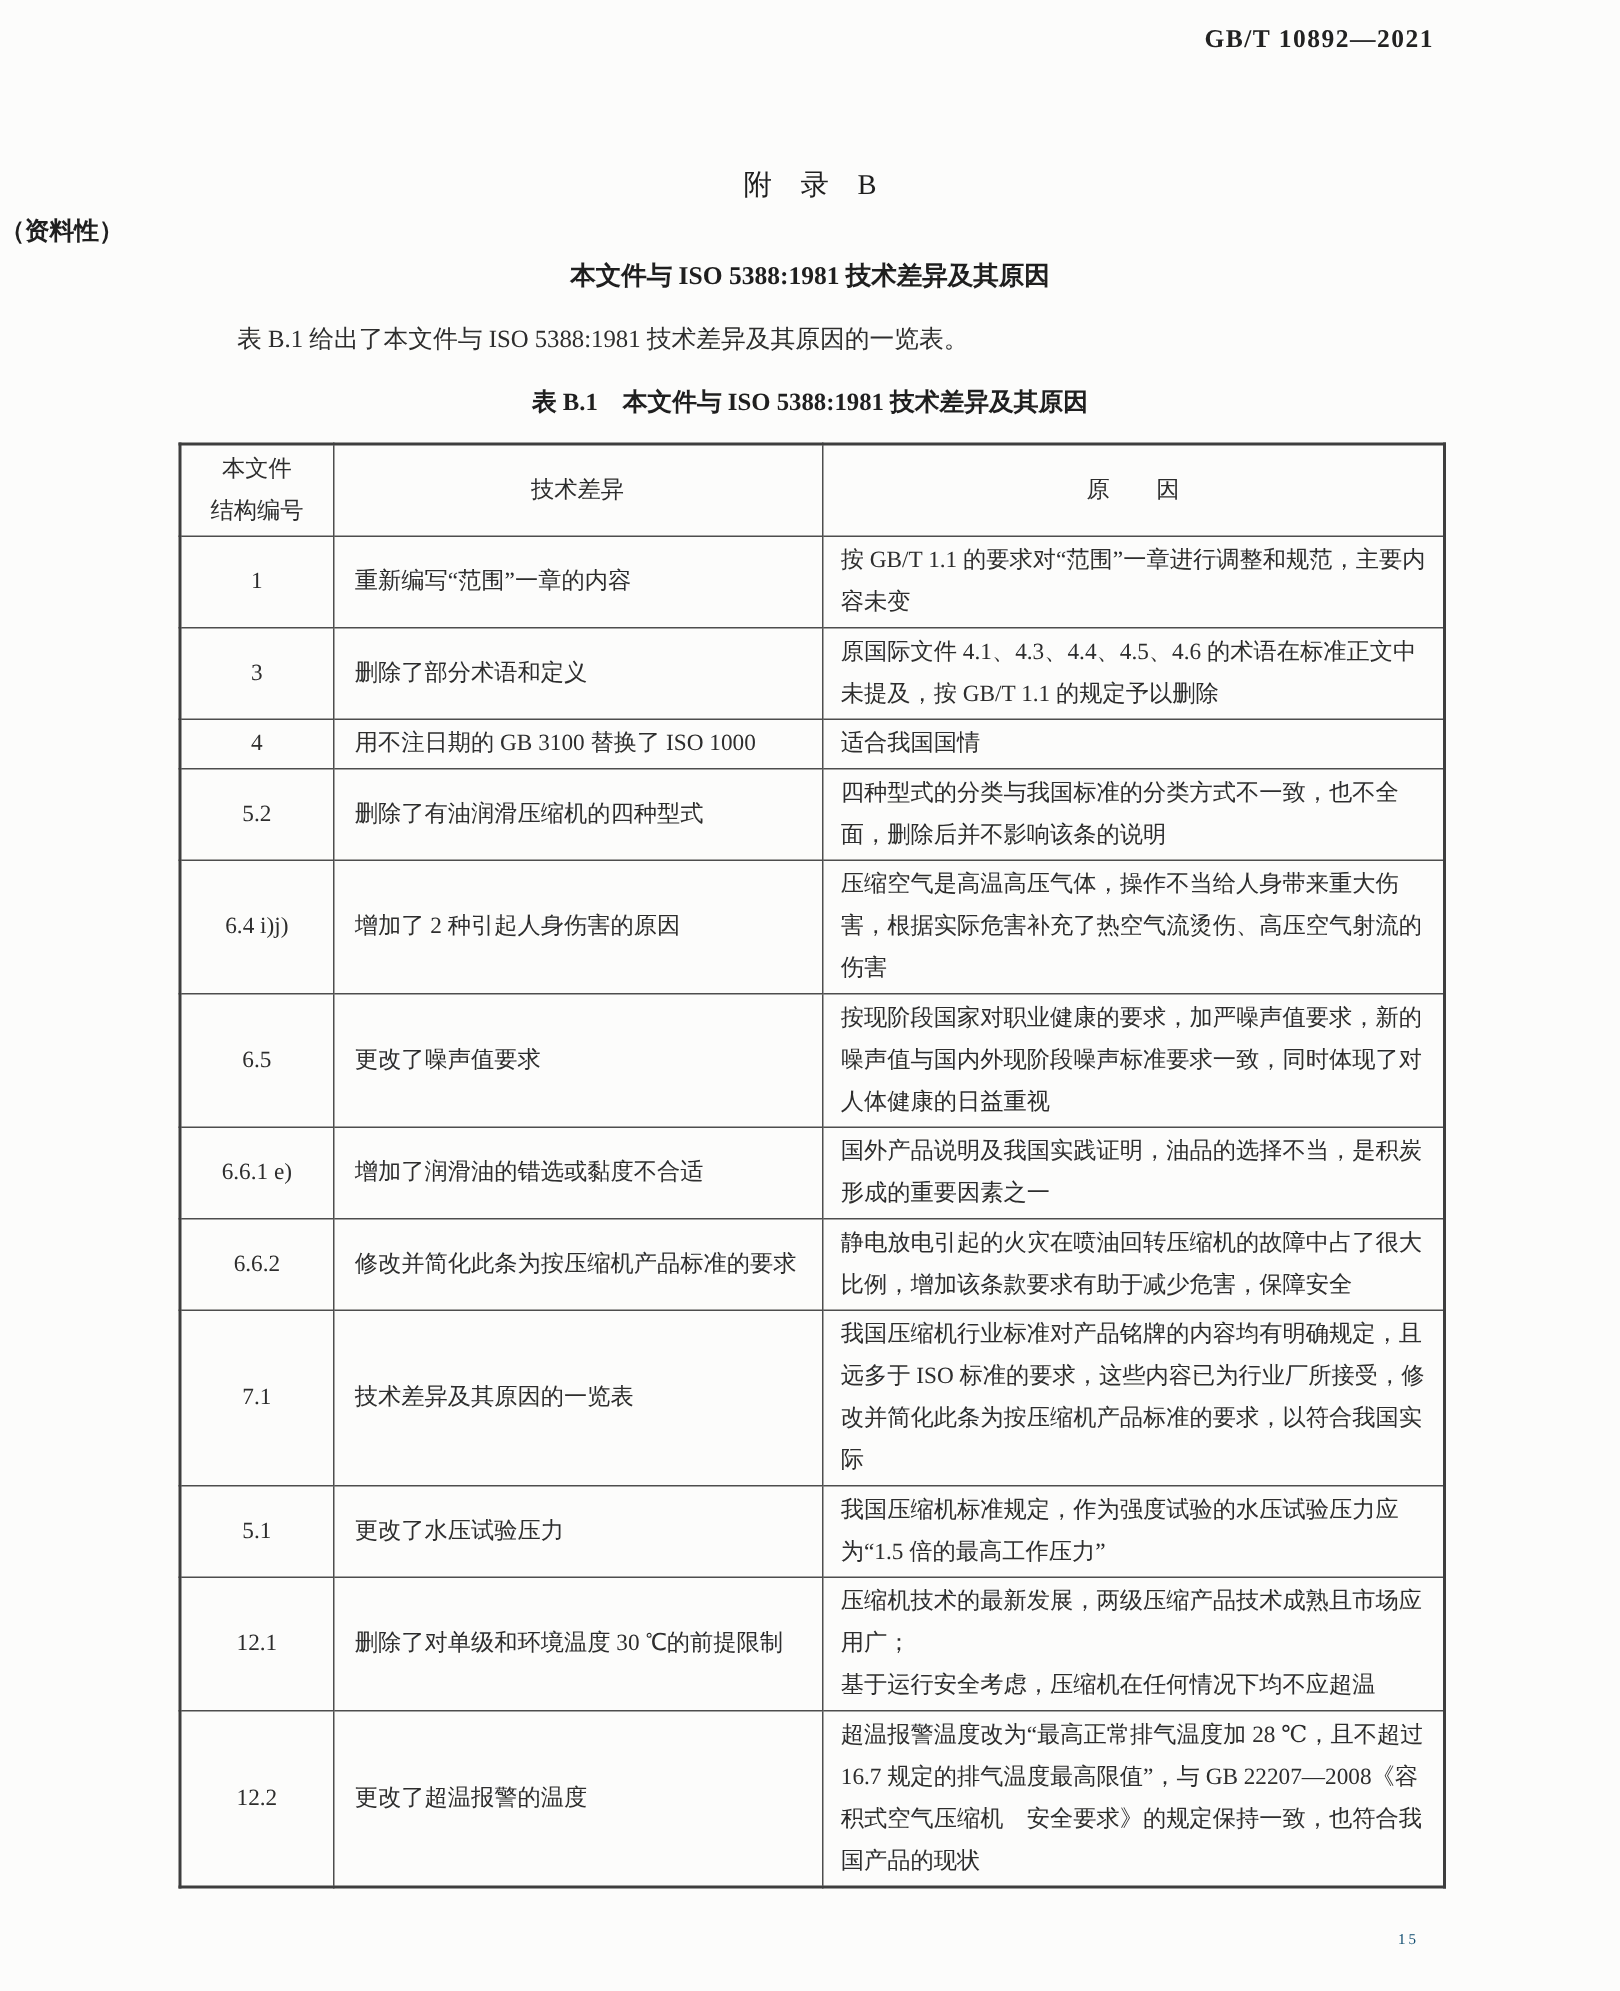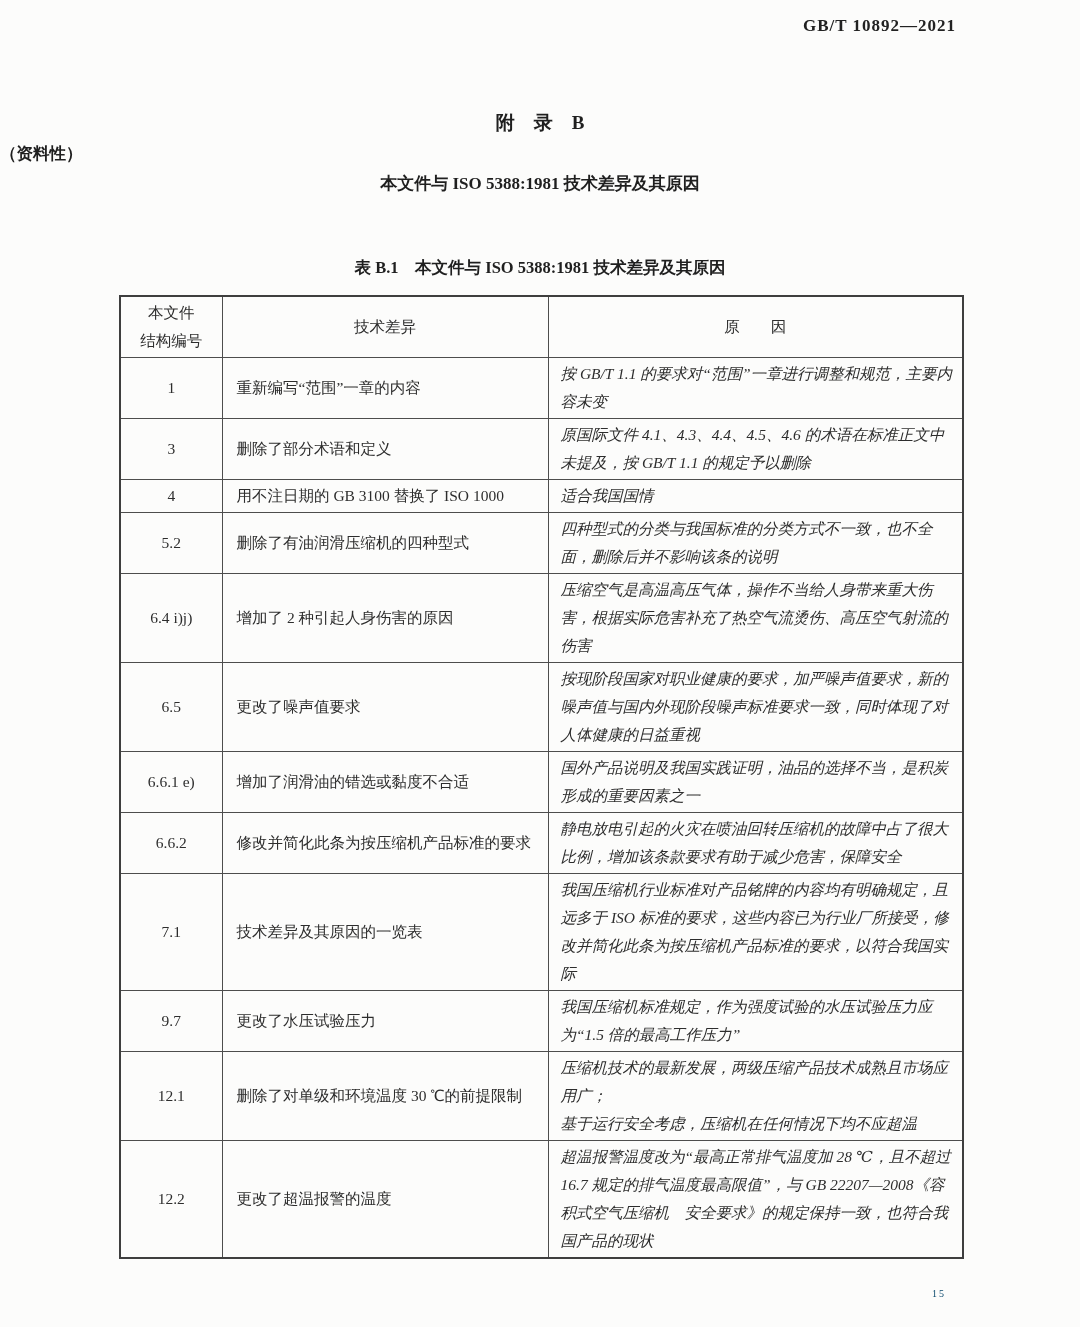--- a/index.html
+++ b/index.html
@@ -26,21 +26,21 @@
     letter-spacing: 1px;
     color: #222;
   }
   .appendix-heading {
     position: absolute;
     top: 110px;
     left: 0;
     width: 100%;
     text-align: center;
     font-size: 19px;
-    font-weight: bold;
+    font-weight: normal;
     color: #1f1f1f;
   }
   .appendix-note {
     position: absolute;
     top: 143px;
     left: 0;
     width: 100%;
     text-align: left;
     font-size: 16.5px;
     font-weight: bold;
@@ -94,21 +94,21 @@
     padding: 2px 10px;
     vertical-align: middle;
     font-weight: normal;
     color: #2d2d2d;
     white-space: pre-line;
     word-break: break-word;
   }
   .diff-table thead th { text-align: center; height: 60px; }
   .diff-table td.cell-no { text-align: center; }
   .diff-table td.cell-diff { text-align: left; padding-left: 14px; font-family: Liberation Serif, serif; }
-  .diff-table td.cell-reason { text-align: left; padding-left: 12px; padding-right: 8px; font-style: italic; }
+  .diff-table td.cell-reason { text-align: left; padding-left: 12px; padding-right: 8px; }
   .page-number {
     position: absolute;
     top: 1288px;
     left: 902px;
     width: 44px;
     text-align: right;
     font-size: 10px;
     color: #0c4a6e;
     letter-spacing: 2px;
   }
@@ -117,20 +117,21 @@
 <body>
 
 <div class="page">
 
   <div class="doc-code">GB/T 10892—2021</div>
 
   <div class="appendix-heading">附　录　B</div>
   <div class="appendix-note">（资料性）</div>
   <div class="appendix-title">本文件与 ISO 5388:1981 技术差异及其原因</div>
 
+  <div class="intro">表 B.1 给出了本文件与 ISO 5388:1981 技术差异及其原因的一览表。</div>
 
   <div class="table-caption">表 B.1　本文件与 ISO 5388:1981 技术差异及其原因</div>
 
   <table class="diff-table">
     <colgroup>
       <col class="c-no">
         <col class="c-diff">
         <col class="c-rsn">
     </colgroup>
     <thead>
@@ -181,21 +182,21 @@
         <td class="cell-no">6.6.2</td>
         <td class="cell-diff">修改并简化此条为按压缩机产品标准的要求</td>
         <td class="cell-reason">静电放电引起的火灾在喷油回转压缩机的故障中占了很大比例，增加该条款要求有助于减少危害，保障安全</td>
       </tr>
       <tr>
         <td class="cell-no">7.1</td>
         <td class="cell-diff">技术差异及其原因的一览表</td>
         <td class="cell-reason">我国压缩机行业标准对产品铭牌的内容均有明确规定，且远多于 ISO 标准的要求，这些内容已为行业厂所接受，修改并简化此条为按压缩机产品标准的要求，以符合我国实际</td>
       </tr>
       <tr>
-        <td class="cell-no">9.7</td>
+        <td class="cell-no">5.1</td>
         <td class="cell-diff">更改了水压试验压力</td>
         <td class="cell-reason">我国压缩机标准规定，作为强度试验的水压试验压力应为“1.5 倍的最高工作压力”</td>
       </tr>
       <tr>
         <td class="cell-no">12.1</td>
         <td class="cell-diff">删除了对单级和环境温度 30 ℃的前提限制</td>
         <td class="cell-reason">压缩机技术的最新发展，两级压缩产品技术成熟且市场应用广；
 基于运行安全考虑，压缩机在任何情况下均不应超温</td>
       </tr>
       <tr>

